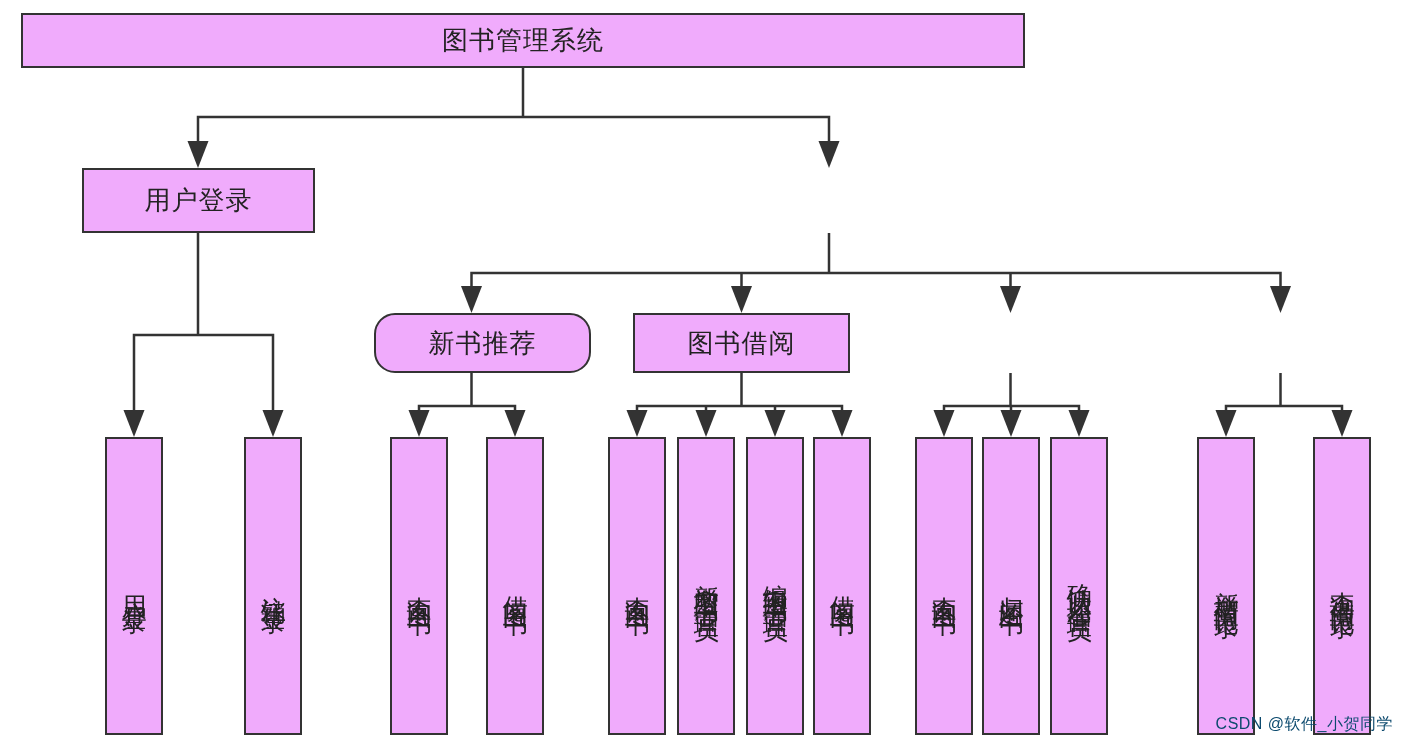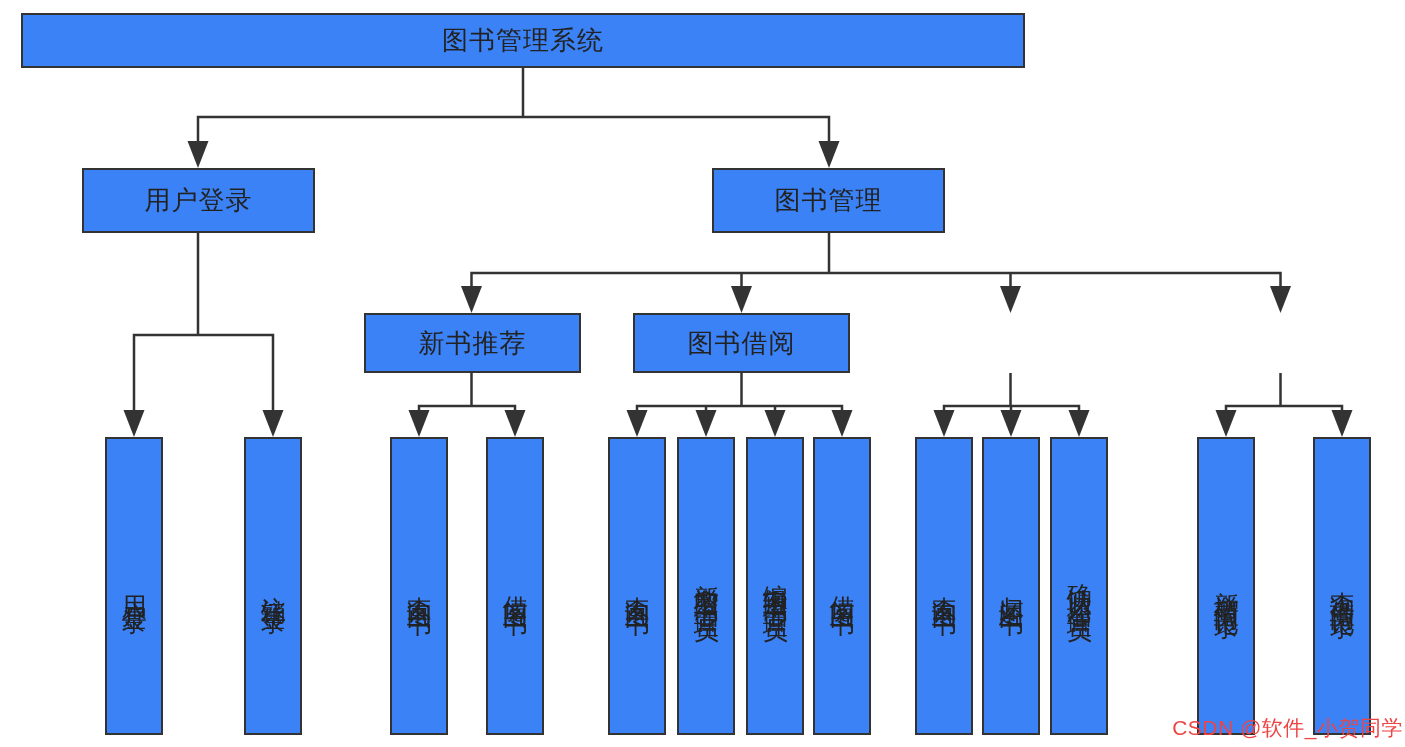--- a/index.html
+++ b/index.html
@@ -17,21 +17,21 @@
   }
   #wires {
     position: absolute;
     left: 0; top: 0;
     width: 1405px; height: 747px;
     z-index: 0;
   }
   .box {
     position: absolute;
     box-sizing: border-box;
-    background: #3b82f6;
+    background: #f0abfc;
     border: 2.5px solid #333333;
     display: flex;
     align-items: center;
     justify-content: center;
     color: #222222;
     z-index: 1;
   }
   .hlabel {
     font-size: 26px;
     letter-spacing: 1px;
@@ -43,44 +43,44 @@
     font-size: 25px;
     letter-spacing: 5px;
     line-height: 1.1;
     white-space: nowrap;
   }
   
   .n-root  { left: 21px;   top: 13px;  width: 1004px; height: 55px; }
   .n-login { left: 82px;   top: 168px; width: 233px;  height: 65px; }
   .n-mgmt  { left: 712px;  top: 168px; width: 233px;  height: 65px; }
   .n-l2    { top: 313px; width: 217px; height: 60px; }
-  .n-new   { left: 364px; }
+  .n-new   { left: 374px; border-radius: 21px; }
   .n-bor   { left: 633px; }
   .n-cur   { left: 902px; }
   .n-rec   { left: 1172px; }
   .leaf    { top: 437px; width: 58px; height: 298px; }
   .lf-1  { left: 105px; }
   .lf-2  { left: 244px; }
   .lf-3  { left: 390px; }
   .lf-4  { left: 486px; }
   .lf-5  { left: 608px; }
   .lf-6  { left: 677px; }
   .lf-7  { left: 746px; }
   .lf-8  { left: 813px; }
   .lf-9  { left: 915px; }
   .lf-10 { left: 982px; }
   .lf-11 { left: 1050px; }
   .lf-12 { left: 1197px; }
   .lf-13 { left: 1313px; }
   #watermark {
     position: absolute;
-    right: 2px;
+    right: 12px;
     top: 714px;
-    font-size: 21px;
-    color: #ef4444;
+    font-size: 16px;
+    color: #0c4a6e;
     z-index: 2;
     white-space: nowrap;
     letter-spacing: 0.5px;
   }
 </style>
 </head>
 <body>
 
 <div id="canvas">
 
@@ -123,23 +123,20 @@
       <polygon points="1331.5,410 1352.5,410 1342,437"></polygon>
     </g>
   </svg>
 
   <div class="box n-root">
     <span class="hlabel">图书管理系统</span>
   </div>
 
   <div class="box n-login">
     <span class="hlabel">用户登录</span>
-  </div>
-  <div class="box n-mgmt">
-    <span class="hlabel">图书管理</span>
   </div>
 
   <div class="box n-l2 n-new">
     <span class="hlabel">新书推荐</span>
   </div>
   <div class="box n-l2 n-bor">
     <span class="hlabel">图书借阅</span>
   </div>
 
   <div class="box leaf lf-1">

